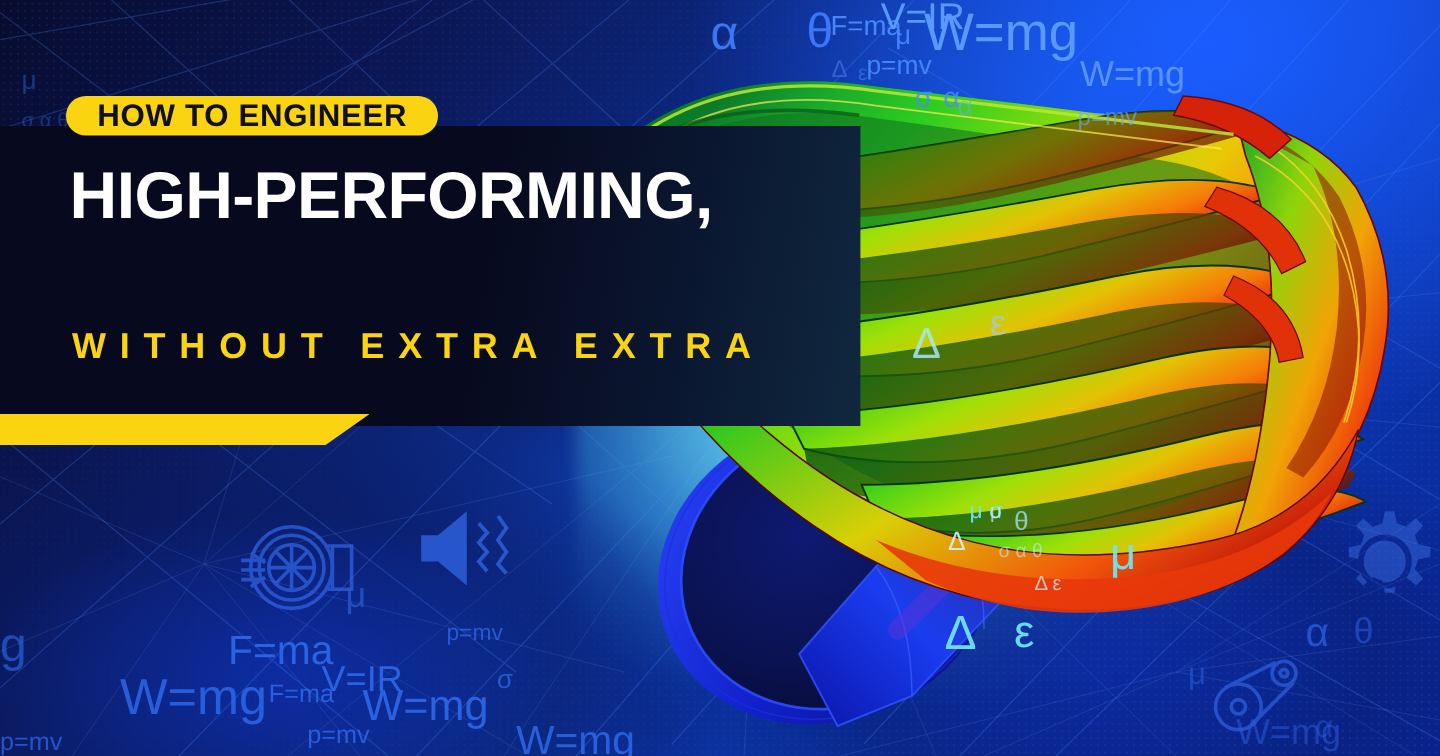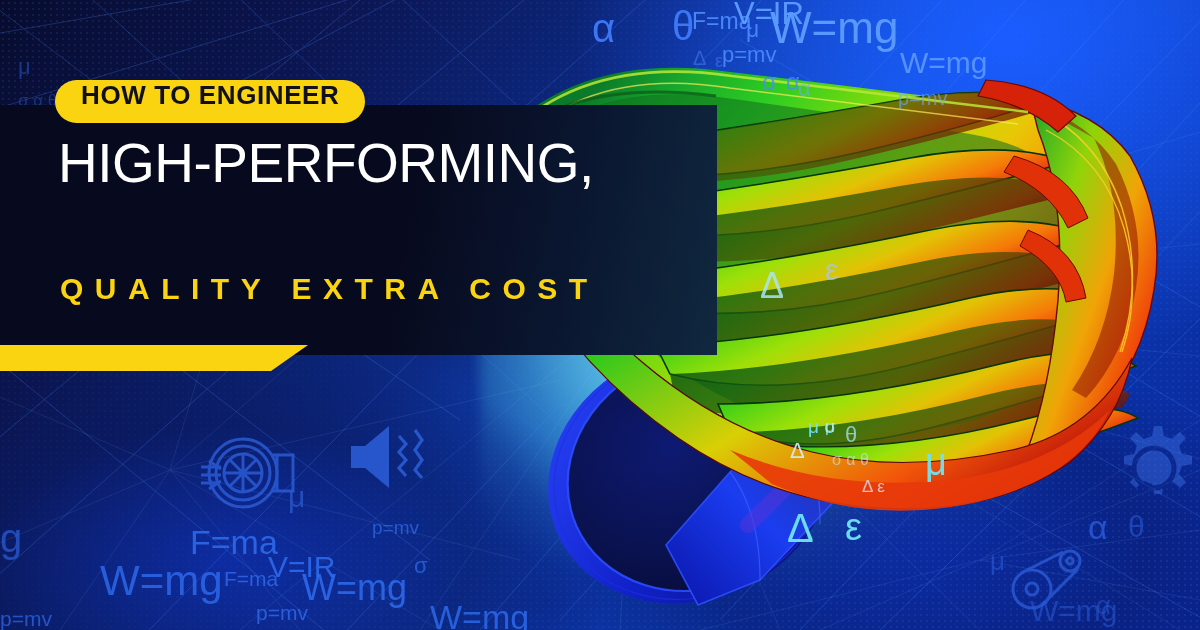--- a/index.html
+++ b/index.html
@@ -63,29 +63,29 @@
   
   #turbine{position:absolute;left:430px;top:-20px;width:790px;height:650px;}
 
   
   .panel{
     position:absolute;left:0;top:105px;width:717px;height:250px;
     background:linear-gradient(100deg,#070a1e 0%,#070a1e 56%,#0a1630 78%,#10283f 100%);
   }
   .badge{
     position:absolute;left:55px;top:80px;
-    height:43px;padding:0 26px;
-    display:flex;
+    height:33px;padding:0 26px;
+    display:flex;align-items:center;
     background:#fbd411;border-radius:22px;
     color:#111018;
     font-size:26px;font-weight:bold;letter-spacing:.6px;
   }
   .headline{
     position:absolute;left:58px;top:136px;width:650px;
-    color:#ffffff;font-size:55px;font-weight:normal;
+    color:#ffffff;font-size:55px;font-weight:bold;
     line-height:.99;letter-spacing:-.5px;
   }
   .headline .l2{display:block;}
   .subline{
     position:absolute;left:60px;top:272px;
     color:#fbd411;font-size:30px;font-weight:bold;
     letter-spacing:11.5px;
   }
   .accentbar{
     position:absolute;left:0;top:345px;width:308px;height:26px;
@@ -362,17 +362,17 @@
   <div class="panel"></div>
 
   <div class="badge">
     <span>HOW TO ENGINEER</span>
   </div>
 
   <div class="headline">
     <span class="l2">HIGH-PERFORMING,</span>
   </div>
 
-  <div class="subline">QUALITY EXTRA COST</div>
+  <div class="subline">WITHOUT EXTRA EXTRA</div>
 
   <div class="accentbar"></div>
 
 </div>
 
 </body></html>

